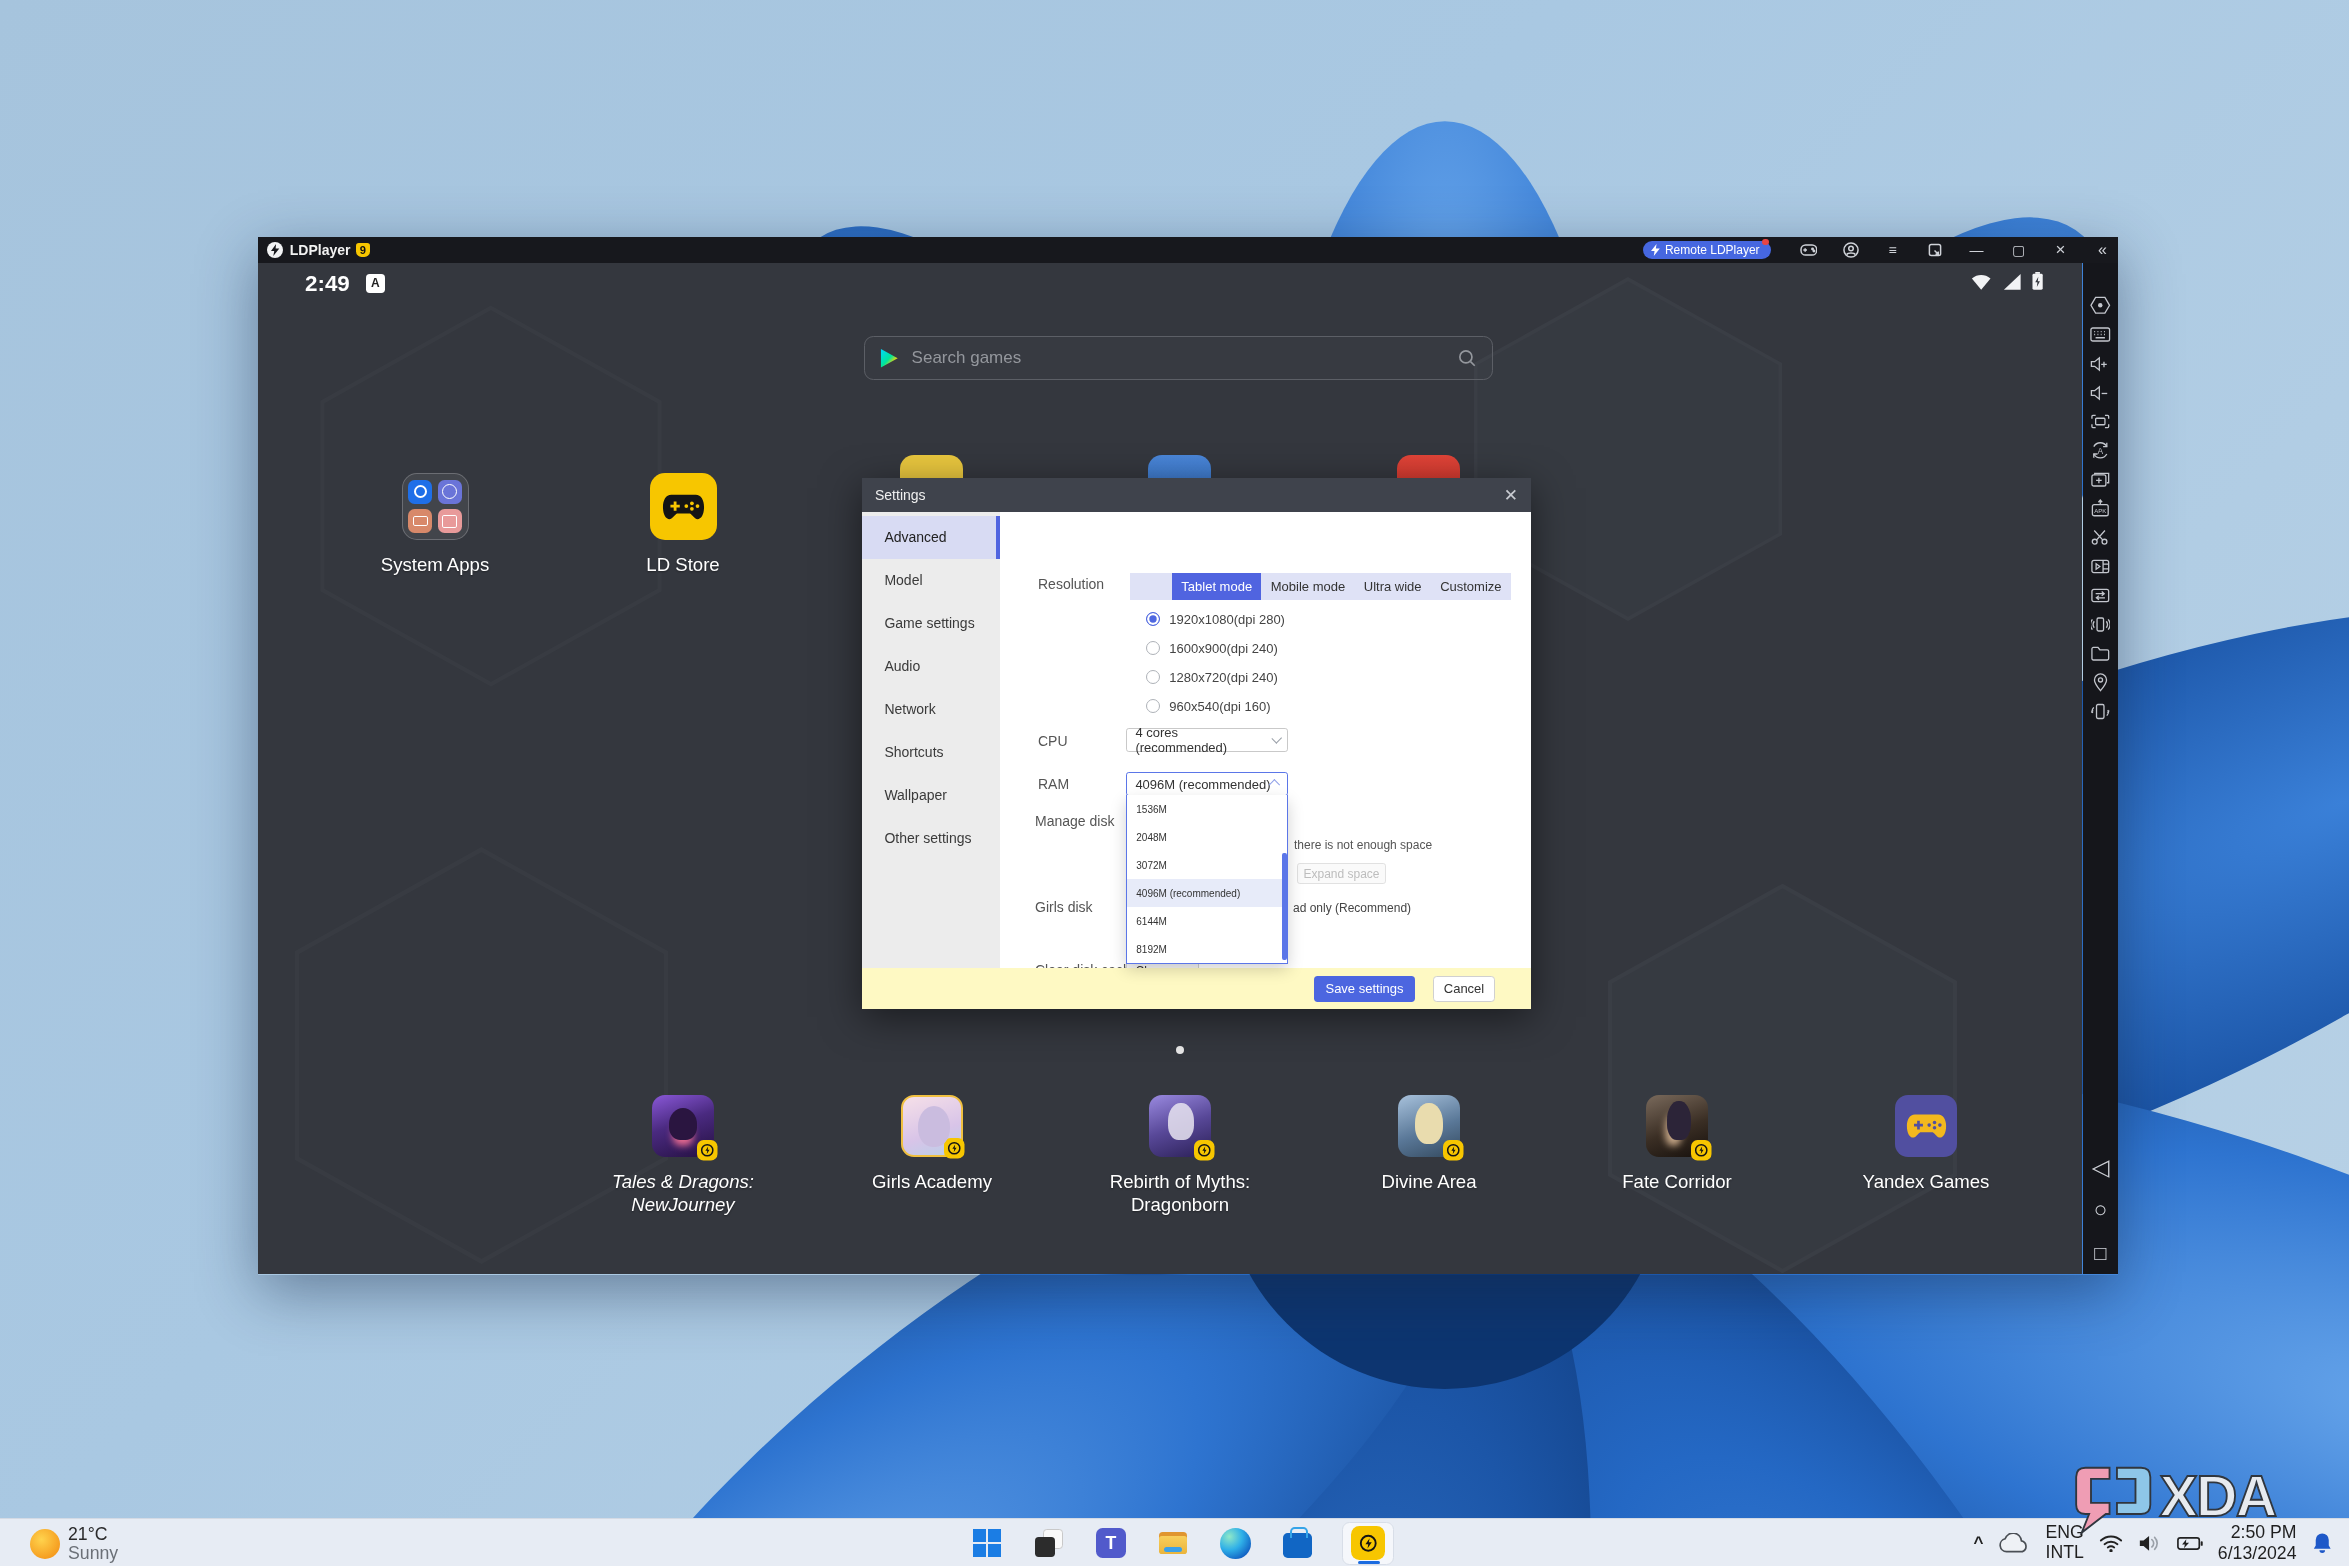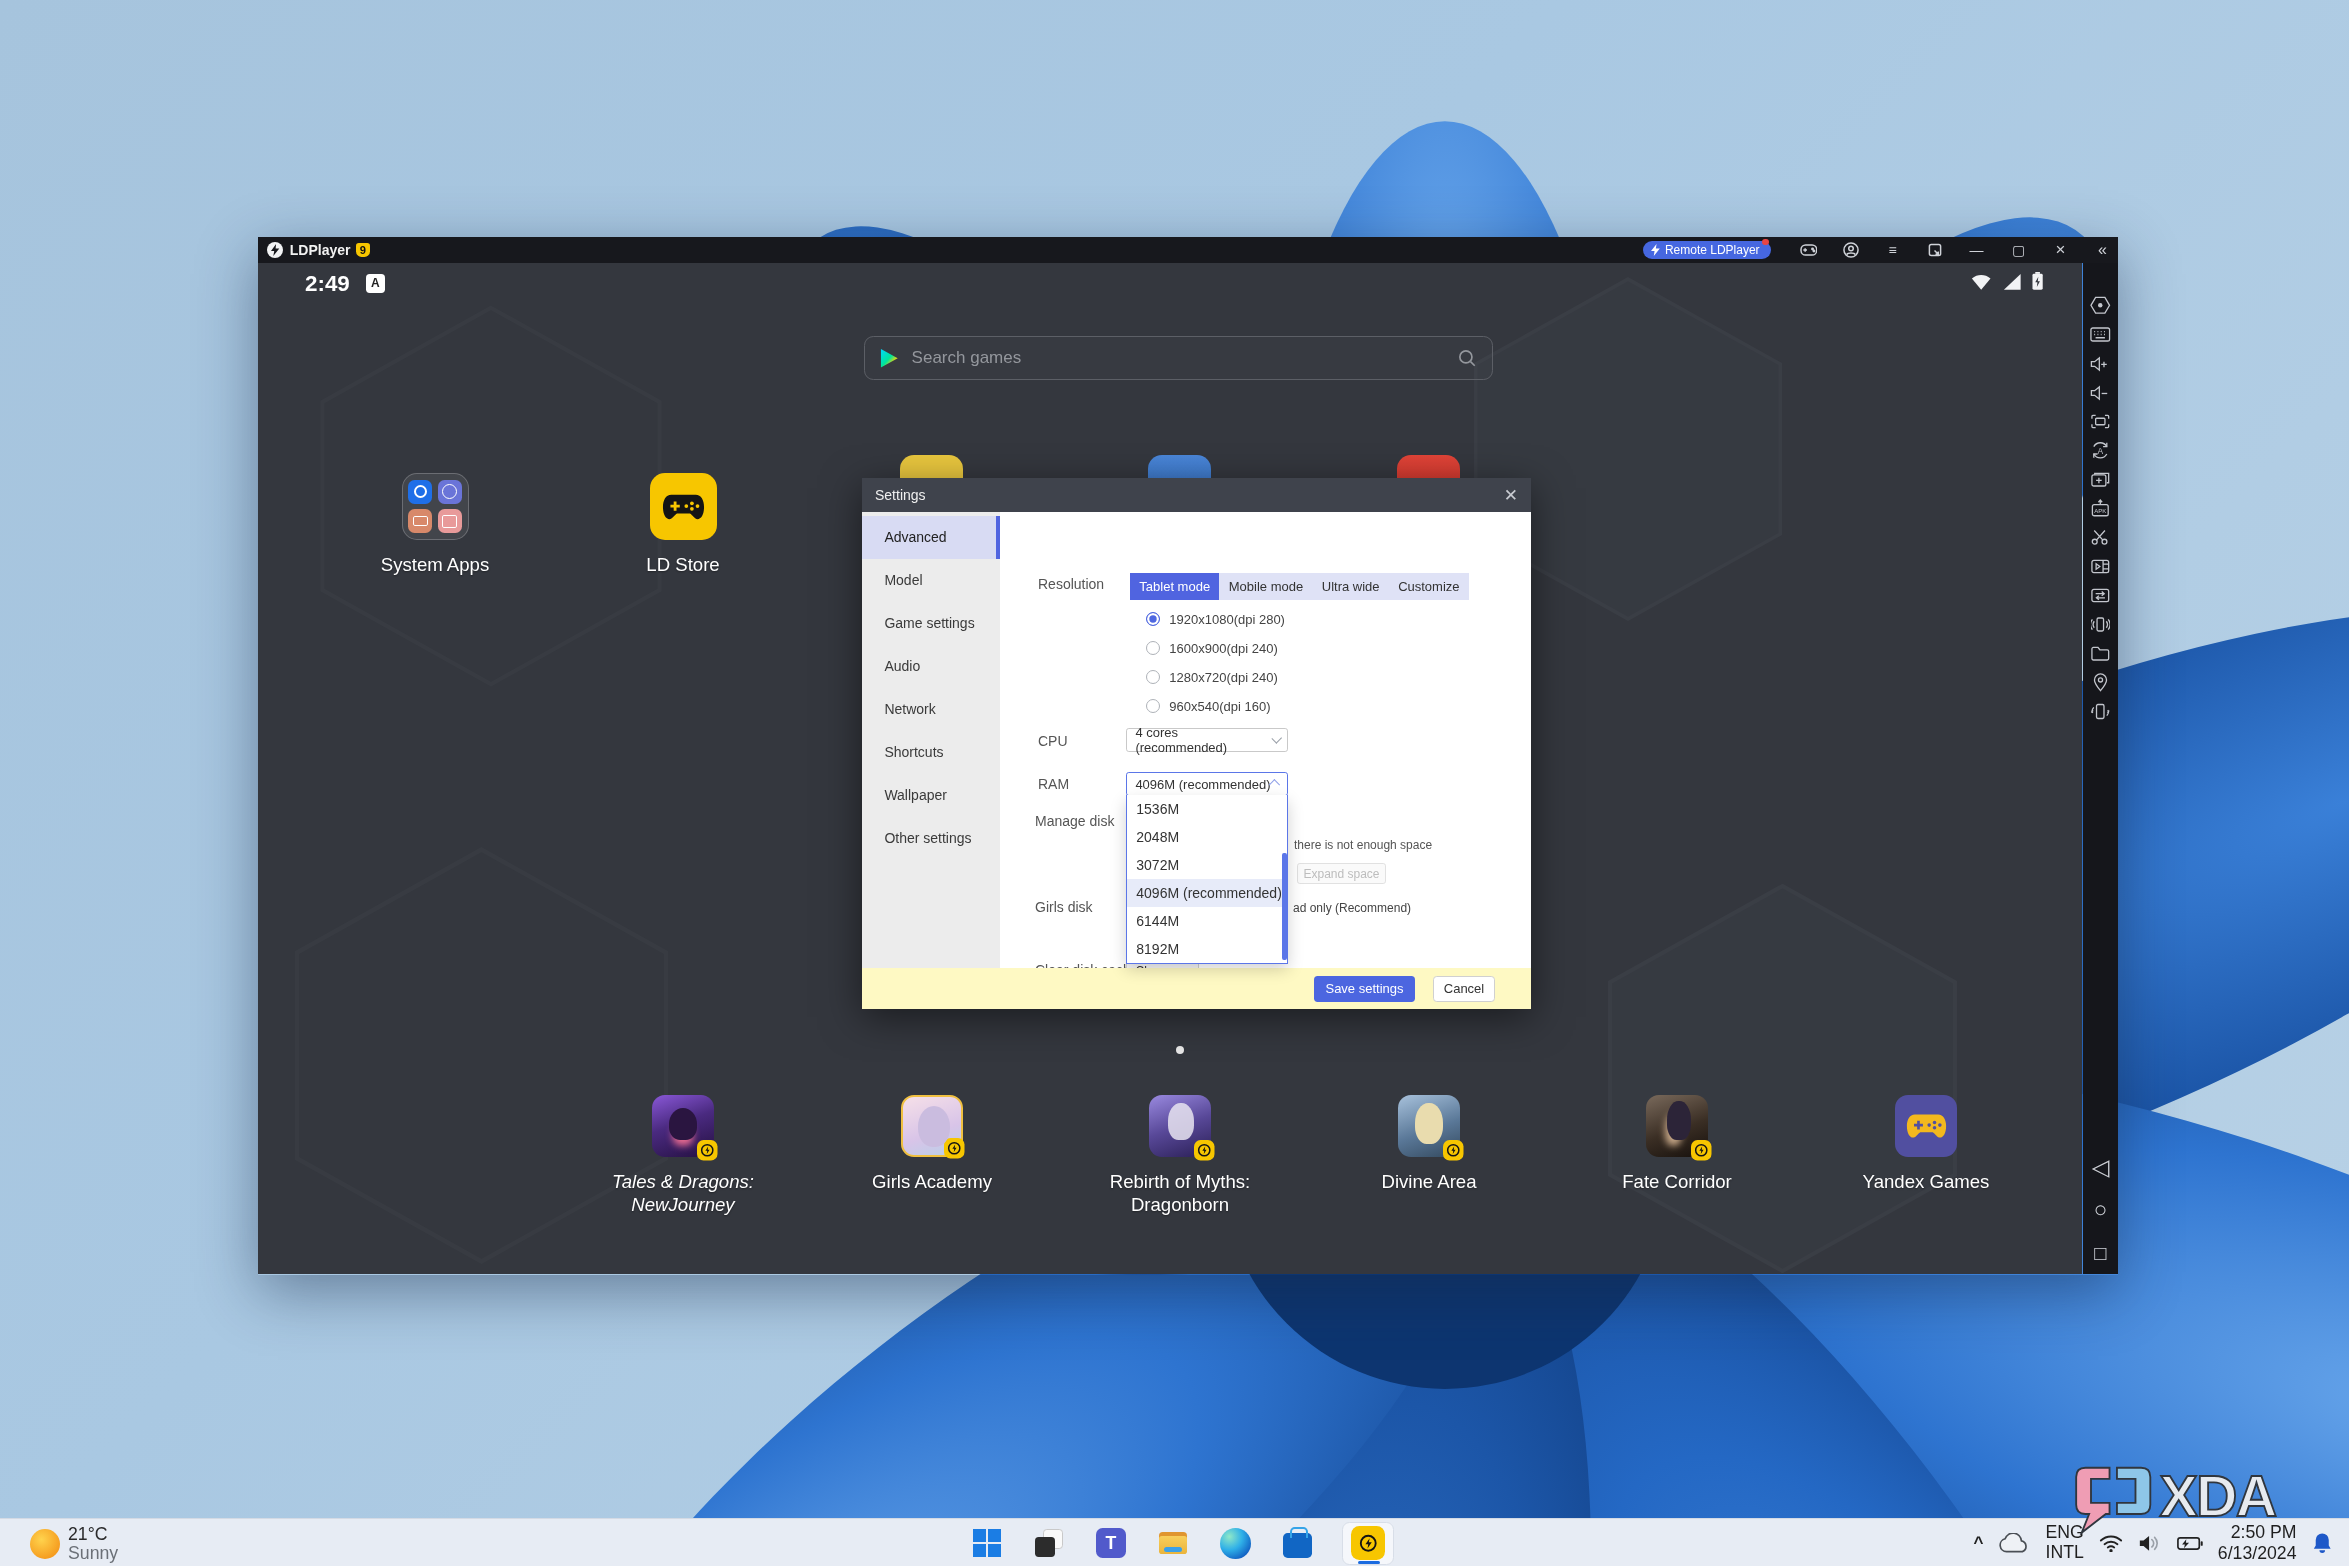--- a/index.html
+++ b/index.html
@@ -96,33 +96,33 @@
   .dlg-title { color:#f0f0f0; font-size:14px; margin-left:13px; }
   .dlg-x { margin-left:auto; margin-right:13px; color:#c8cbd1; font-size:17px; }
   .dlg-body { flex:1; display:flex; min-height:0; position:relative; }
   .dlg-side { width:138px; background:#ececec; flex:none; }
   .side-item { height:43px; display:flex; align-items:center; padding-left:22.4px; font-size:14px; color:#3a3a3a; }
   .side-item.sel { background:#d8dbf3; border-right:4.7px solid #5064e0; color:#222; }
   .dlg-content { position:absolute; left:0; top:0; width:669px; height:457px; }
   .fld { position:absolute; font-size:14px; color:#555; }
   .tabs { position:absolute; left:268px; top:61px; height:27px; background:#dfe2f6; display:flex; align-items:stretch; }
   .tab { font-size:13px; color:#333; padding:0 9.3px; display:flex; align-items:center; }
-  .tab.sel { background:#5064e0; color:#fff; }
+  .tab.sel { background:#5064e0; color:#fff;margin-left:42px; }
   .radio-row { position:absolute; left:284px; display:flex; align-items:center; gap:9.3px; height:18.6px; }
   .radio { width:14px; height:14px; border-radius:50%; border:1.4px solid #aeb2b8; position:relative; flex:none; }
   .radio.on { border-color:#4f68e0; background:#4f68e0; box-shadow:inset 0 0 0 2.3px #fff; }
   .radio-lb { font-size:13px; color:#444; }
   .select { position:absolute; left:264px; width:162px; height:24px; border:0.9px solid #c9c9c9; border-radius:2.8px;
             background:#fff; display:flex; align-items:center; font-size:13px; color:#333; padding-left:8.4px; }
   .select .chev { margin-left:auto; margin-right:7.5px; width:7.5px; height:7.5px; border-right:1.5px solid #9aa0a8; border-bottom:1.5px solid #9aa0a8; transform:rotate(45deg) translateY(-1.9px); }
   .select.open { border-color:#5b76e8; }
   .select.open .chev { transform:rotate(-135deg) translateY(-1.9px); border-color:#8fa0e8; }
   .droplist { position:absolute; left:264px; top:283px; width:162px; height:169px; background:#fff;
               border:0.9px solid #5b76e8; border-top:none; z-index:5; box-shadow:0 5.6px 15px rgba(0,0,0,.18); }
-  .drop-item { height:28px; display:flex; align-items:center; padding-left:9.3px; font-size:14px; color:#333; }
+  .drop-item { height:28px; display:flex; align-items:center; padding-left:9.3px; font-size:10px; color:#333; }
   .drop-item.sel { background:#e7ebf9; }
   .drop-scroll { position:absolute; right:0px; top:58px; width:4.7px; height:107px; background:#5b76e8; border-radius:1.9px; }
   .note { position:absolute; font-size:12px; color:#555; }
   .btn-gray { position:absolute; background:#fafafa; border:0.9px solid #e1e1e1; border-radius:2.8px;
               font-size:12px; color:#bdbdbd; display:flex; align-items:center; justify-content:center; }
   .btn-lite { position:absolute; background:#f4f4f4; border:0.9px solid #cfcfcf; border-radius:2.8px;
               font-size:12px; color:#333; display:flex; align-items:center; justify-content:center; }
   .dlg-foot { height:41px; background:#fef9c3; flex:none; position:relative; }
   .btn-save { position:absolute; left:452px; top:7.5px; width:101px; height:26px; background:#4c66e0; color:#fff;
               font-size:13px; border-radius:3.7px; display:flex; align-items:center; justify-content:center; }

